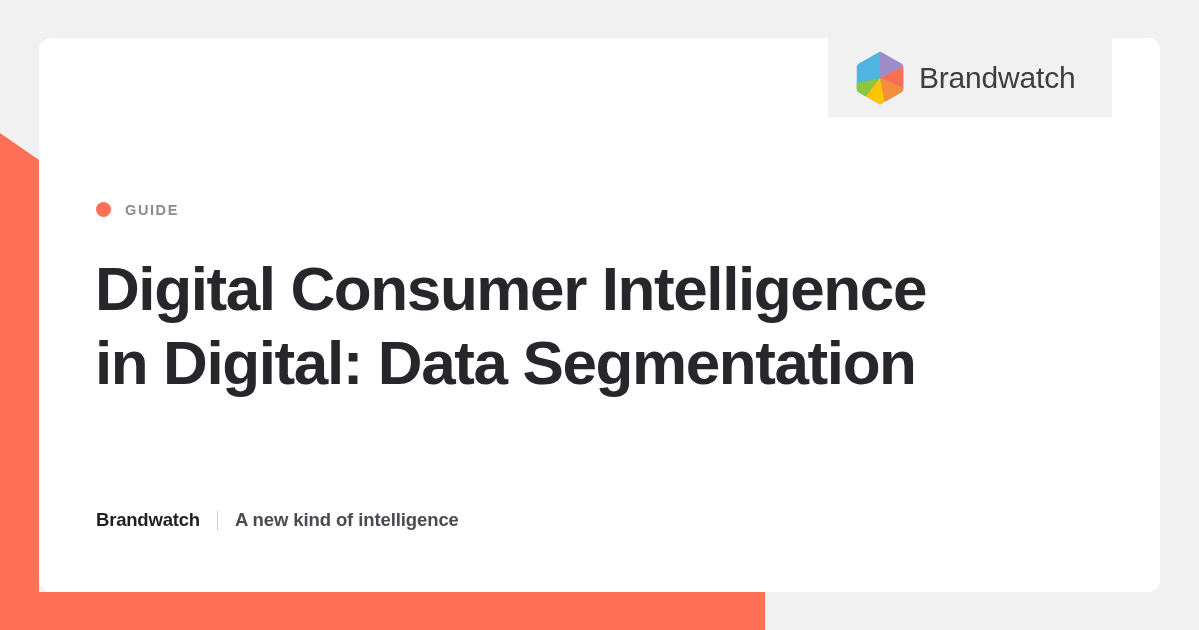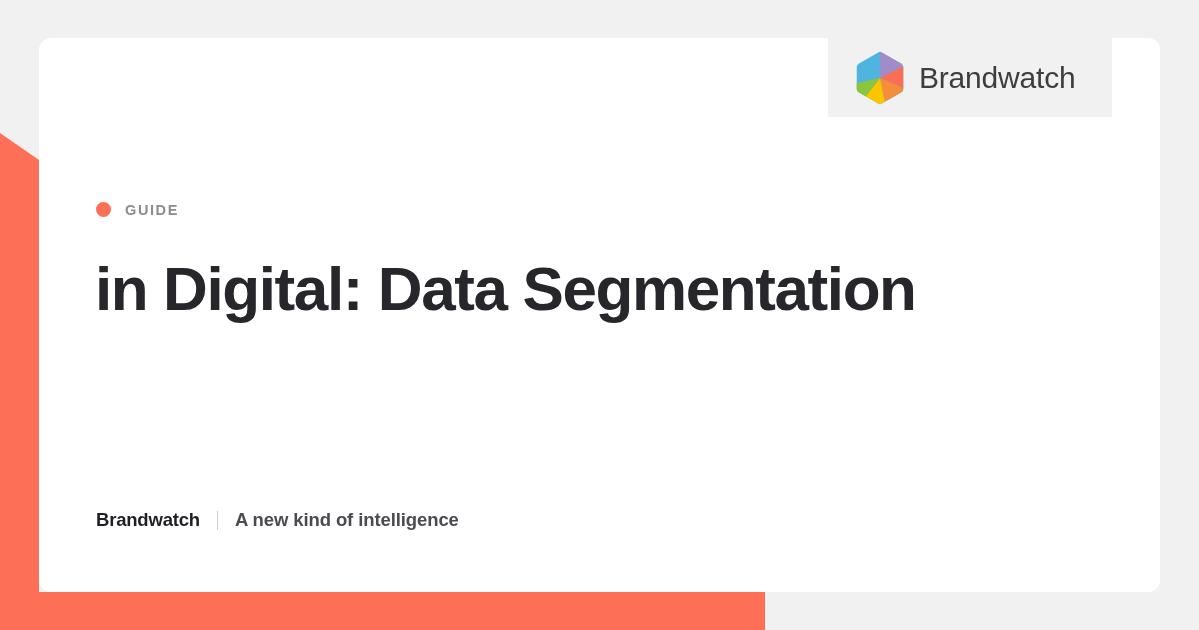--- a/index.html
+++ b/index.html
@@ -172,20 +172,21 @@
       </svg>
       <span class="logo-wordmark">Brandwatch</span>
     </div>
 
     <div class="eyebrow">
       <span class="eyebrow-dot"></span>
       <span class="eyebrow-label">GUIDE</span>
     </div>
 
     <h1 class="headline">
+      <span class="headline-line">Digital Consumer Intelligence</span>
       <span class="headline-line">in Digital: Data Segmentation</span>
     </h1>
 
     <div class="footer">
       <span class="footer-brand">Brandwatch</span>
       <span class="footer-sep"></span>
       <span class="footer-tagline">A new kind of intelligence</span>
     </div>
 
   </div>

